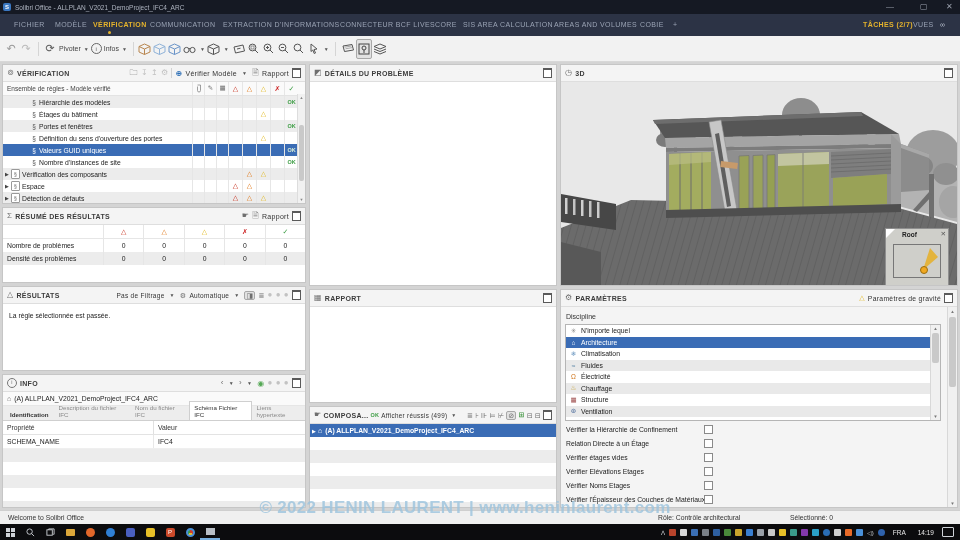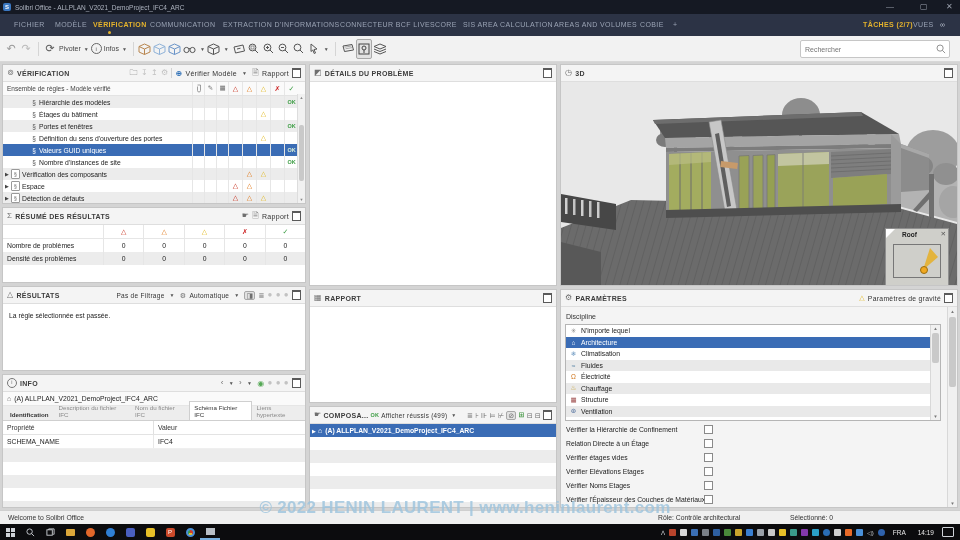--- a/index.html
+++ b/index.html
@@ -234,27 +234,20 @@
           <path d="M6 7 L6 10" stroke="#444"></path>
         </svg>
     </span>
     <span class="tbi">
       <svg width="14" height="12" viewBox="0 0 14 12">
           <path d="M7 1 L13 3.5 L7 6 L1 3.5 Z" fill="none" stroke="#555"></path>
           <path d="M1 6 L7 8.5 L13 6" fill="none" stroke="#555"></path>
           <path d="M1 8.5 L7 11 L13 8.5" fill="none" stroke="#555"></path>
         </svg>
     </span>
-    <div id="searchbox">
-      <input placeholder="Rechercher" style="">
-      <svg width="10" height="10" viewBox="0 0 11 11" style="margin-right:3px;">
-          <circle cx="4.5" cy="4.5" r="3.4" fill="none" stroke="#888"></circle>
-          <line x1="7" y1="7" x2="10" y2="10" stroke="#888"></line>
-        </svg>
-    </div>
   </div>
 
   <div class="panel" style="left:2px;top:64px;width:304px;height:140px;">
     <div class="phd">
       <span class="gly">⊚</span>
       <span>VÉRIFICATION</span>
       <span class="spacer"></span>
       <span class="gly">🗀</span>
       <span class="gly dis">↧</span>
       <span class="gly dis">↥</span>

